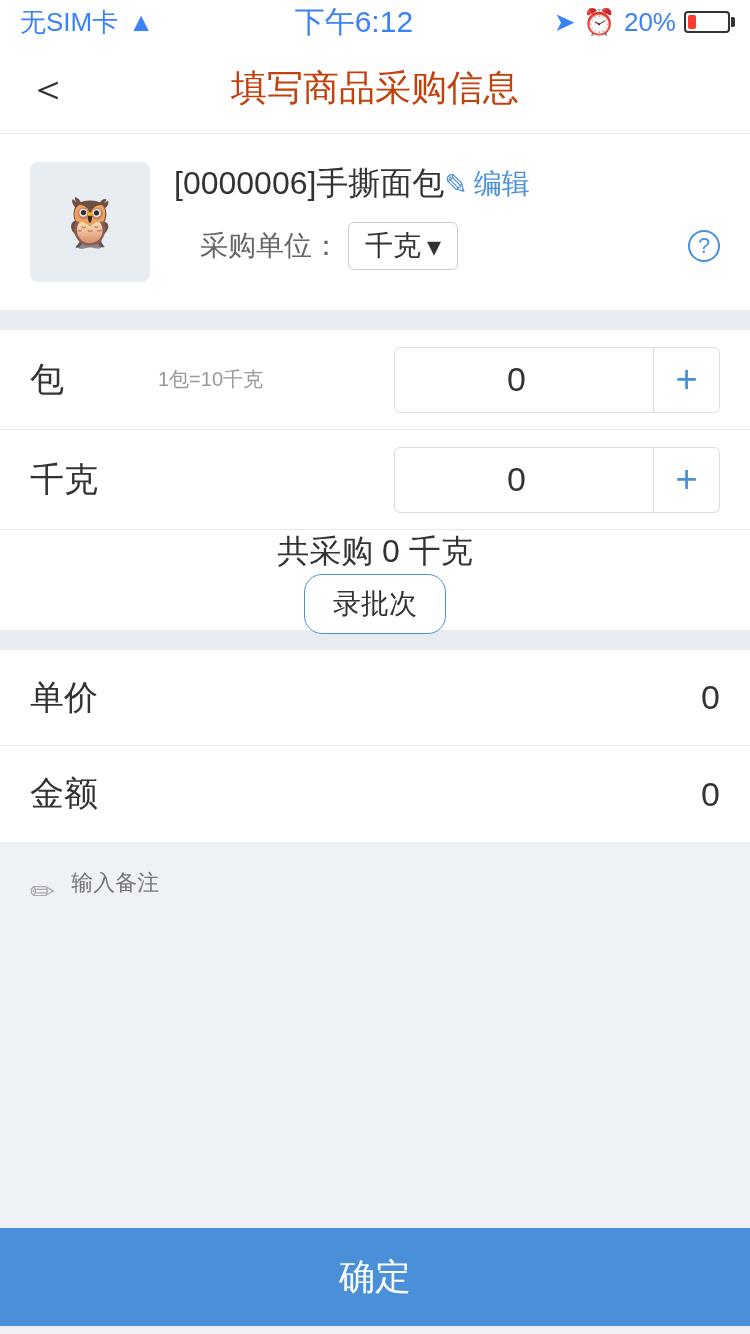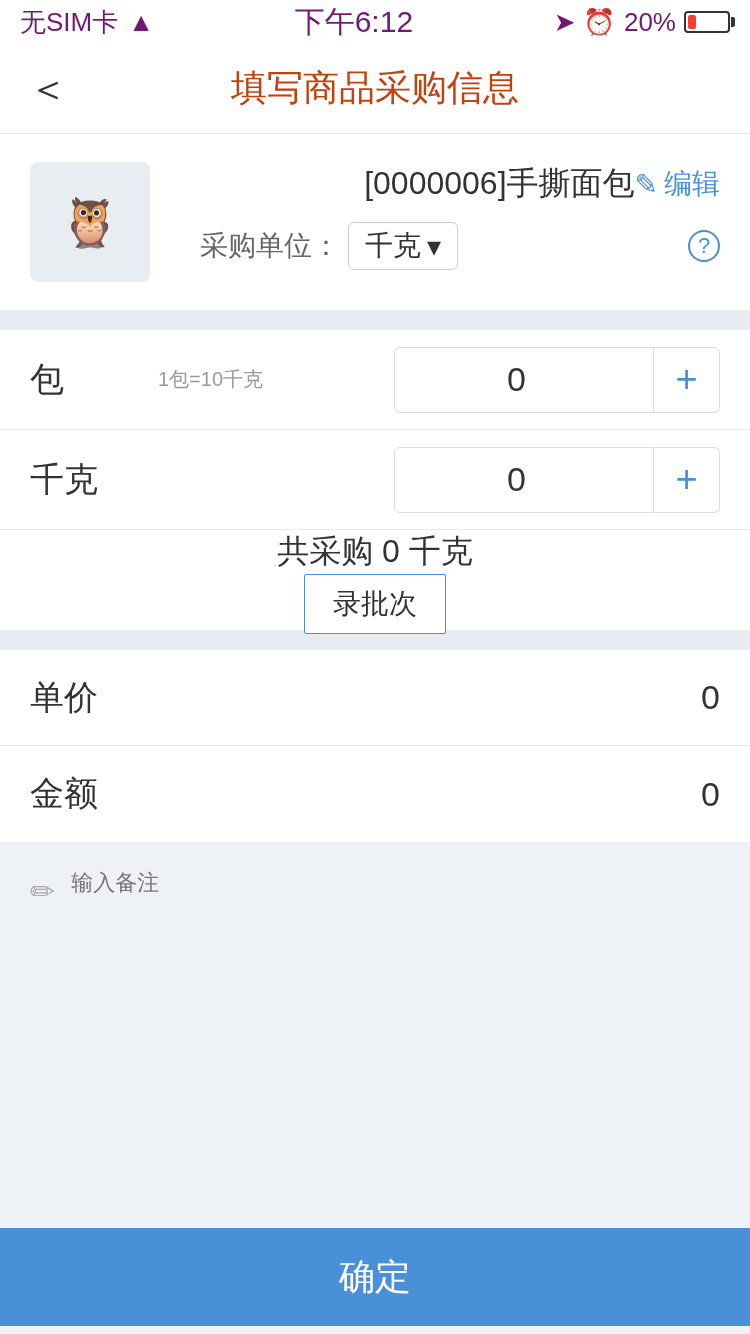--- a/index.html
+++ b/index.html
@@ -16,21 +16,21 @@
     
     .status-bar {
       width: 750px;
       height: 44px;
       background: #fff;
       display: flex;
       align-items: center;
       justify-content: space-between;
       padding: 0 20px;
       font-size: 26px;
-      color: #701a75;
+      color: #3b82f6;
     }
     .status-left { display: flex; align-items: center; gap: 10px; }
     .status-center { font-size: 30px; font-weight: 400; }
     .status-right { display: flex; align-items: center; gap: 8px; font-size: 26px; }
     .battery {
       width: 46px; height: 22px;
       border: 2px solid #333;
       border-radius: 4px;
       position: relative;
       display: flex;
@@ -104,21 +104,21 @@
     }
     .product-info {
       flex: 1;
       display: flex;
       flex-direction: column;
       gap: 16px;
     }
     .product-top-row {
       display: flex;
       align-items: center;
-      justify-content: flex-end;
+      justify-content: flex-start;
     }
     .product-name {
       font-size: 32px;
       color: #333;
       font-weight: 500;
     }
     .edit-btn {
       display: flex;
       align-items: center;
       gap: 6px;
@@ -237,21 +237,21 @@
       padding: 0 30px;
       height: 100px;
       flex-direction: column;
     }
     .total-text {
       font-size: 32px;
       color: #333;
     }
     .batch-btn {
       border: 1px solid #4a90d9;
-      border-radius: 2px;
+      border-radius: 18px;
       padding: 10px 28px;
       font-size: 28px;
       color: #333;
       background: #fff;
       cursor: pointer;
     }
 
     
     .info-section {
       background: #fff;

